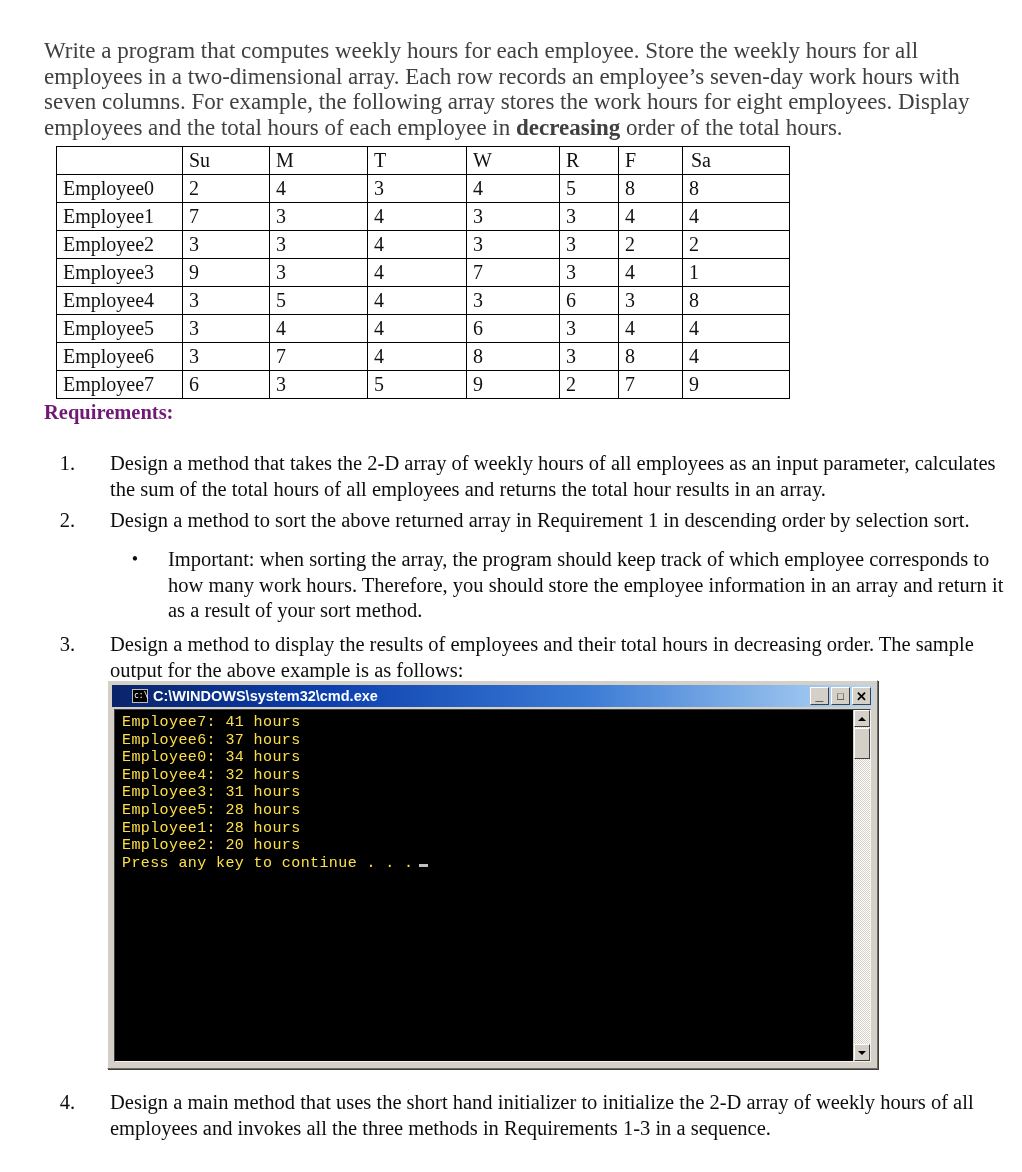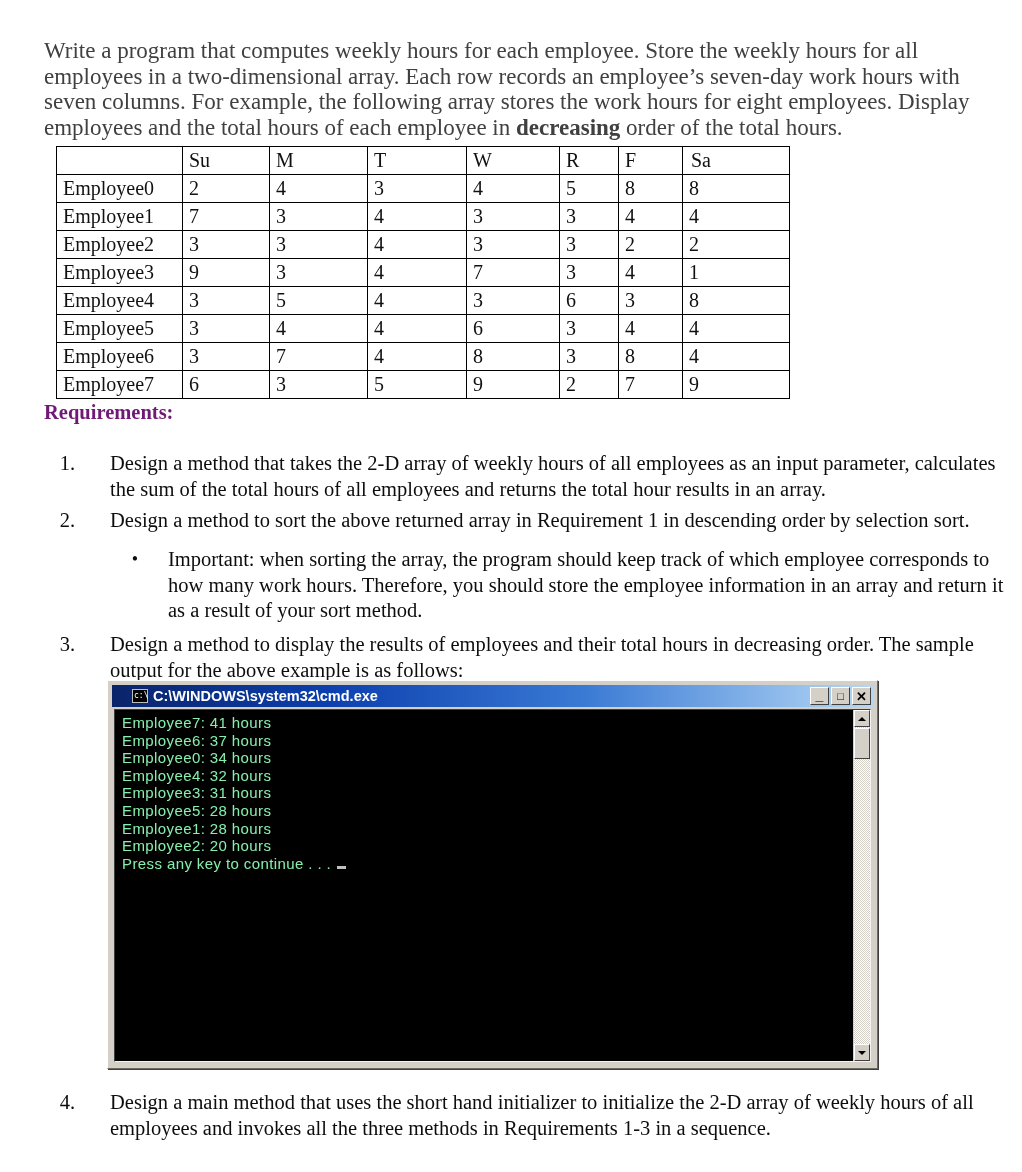--- a/index.html
+++ b/index.html
@@ -214,22 +214,22 @@
     border-left: 1px solid #3f3f3f;
     border-right: 1px solid #f3f3f3;
     border-bottom: 1px solid #f3f3f3;
     box-sizing: border-box;
     overflow: hidden;
   }
   #console-text {
     position: absolute;
     left: 7px;
     top: 4px;
-    color: #86efac;
-    font-family: Liberation Sans, sans-serif;
+    color: #fde047;
+    font-family: Liberation Mono, monospace;
     font-size: 15px;
     line-height: 17.6px;
     white-space: pre;
     letter-spacing: 0.4px;
   }
   #console-cursor {
     display: inline-block;
     width: 9px;
     height: 3px;
     background: #c0c0c0;

